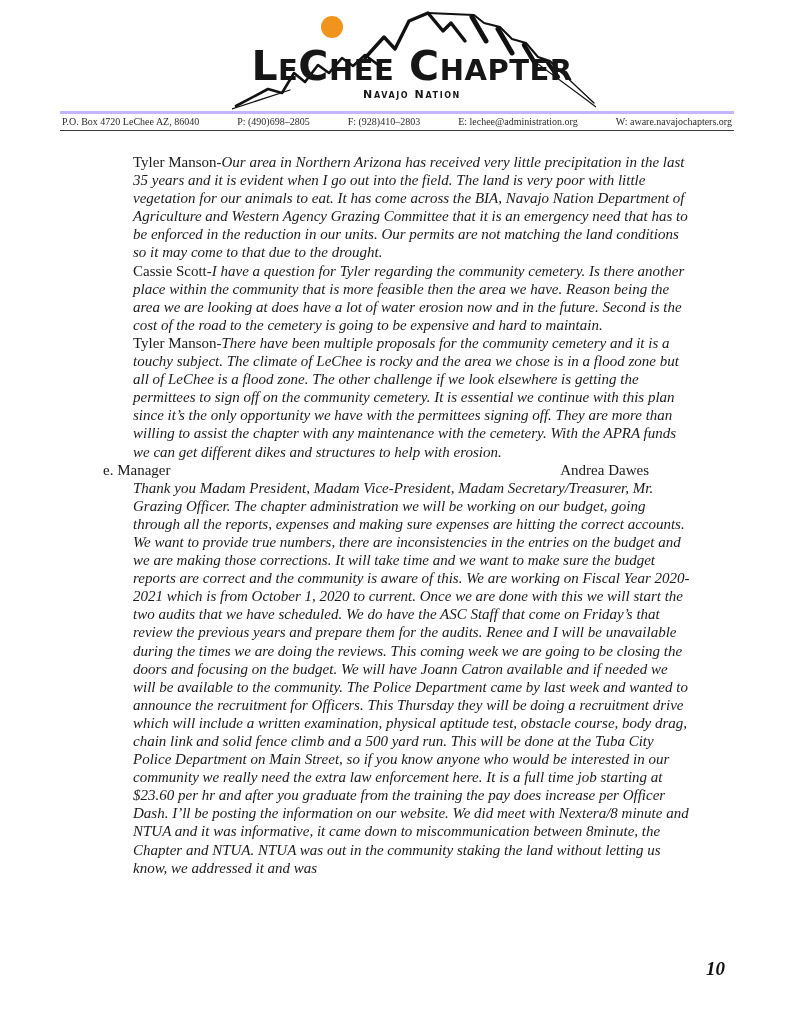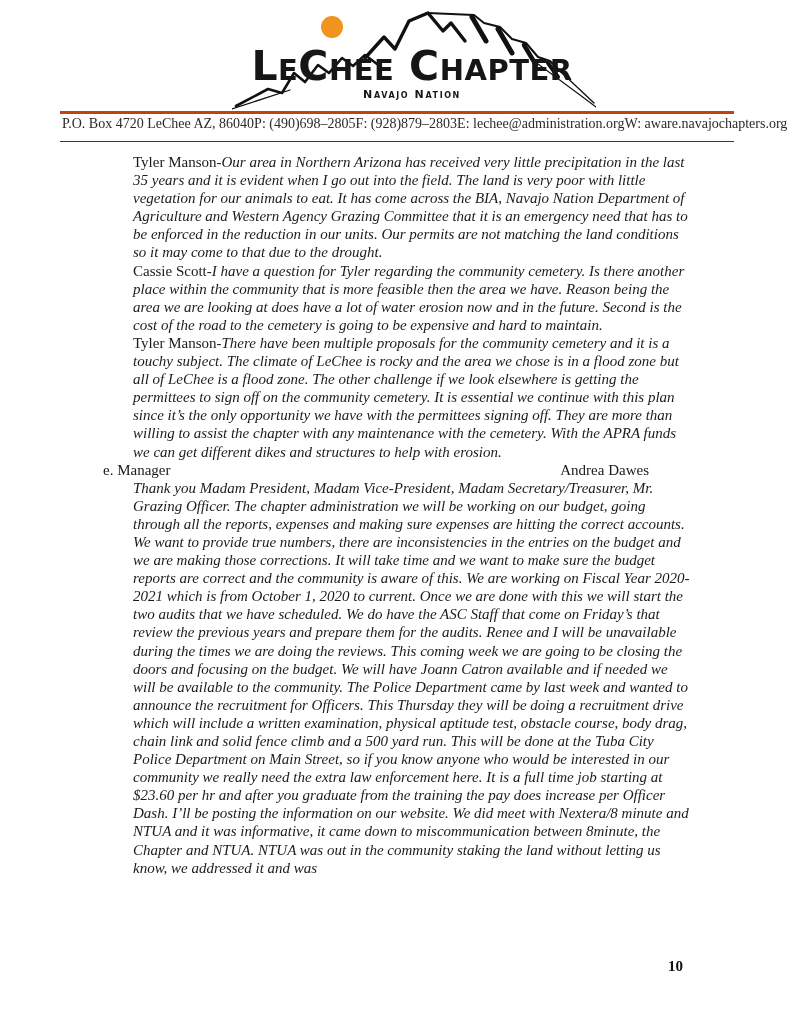--- a/index.html
+++ b/index.html
@@ -14,37 +14,37 @@
     font-family:"DejaVu Sans", sans-serif;font-weight:900;font-variant:small-caps;
     font-size:41px;line-height:36px;color:#161616;letter-spacing:0.5px;white-space:nowrap;
   }
   .logo-subtitle{
     position:absolute;left:216px;top:88px;width:392px;text-align:center;
     font-family:"DejaVu Sans", sans-serif;font-weight:bold;font-size:11px;
     letter-spacing:1.6px;color:#161616;font-variant:small-caps;
   }
   .contact-bar{
     position:absolute;left:60px;top:111px;width:670px;
-    border-top:3px solid #c2410c;border-bottom:1px solid #3a3a3a;
+    border-top:3px solid #c4b5fd;border-bottom:1px solid #3a3a3a;
     display:flex;justify-content:space-between;align-items:baseline;
-    padding:2px 2px 9px 2px;font-size:14px;color:#2a2a2a;white-space:nowrap;
+    padding:2px 2px 3px 2px;font-size:10px;color:#2a2a2a;white-space:nowrap;
   }
   
   .content{
     position:absolute;left:133px;top:153px;width:560px;
     font-size:15px;line-height:18.1px;text-align:left;
   }
   .content p{margin:0;font-style:italic;}
   .speaker{font-style:normal;}
   .manager-row{
     font-style:normal;margin-left:-30px;display:flex;align-items:flex-end;
   }
   .manager-name{margin-left:auto;margin-right:44px;}
   .page-num{
-    position:absolute;left:668px;top:958px;font-weight:bold;font-size:15px;color:#111;
+    position:absolute;left:706px;top:958px;font-weight:bold;font-size:19px;color:#111;font-style:italic;
   }
 </style>
 </head>
 <body>
 
 <div class="page">
 
   <svg class="logo-art" viewBox="0 0 364 102" fill="none" stroke="#111111" stroke-linecap="round" stroke-linejoin="round">
     <circle cx="100" cy="18" r="11" stroke="none" fill="#F0941E"></circle>
 
@@ -64,21 +64,21 @@
     <path d="M328,62 L362,94" stroke-width="1.3"></path>
     <path d="M302,52 L348,86 L364,98" stroke-width="1.1"></path>
   </svg>
 
   <div class="logo-title">LeChee Chapter</div>
   <div class="logo-subtitle">Navajo Nation</div>
 
   <div class="contact-bar">
     <span>P.O. Box 4720   LeChee AZ, 86040</span>
     <span>P: (490)698–2805</span>
-    <span>F: (928)879–2803</span>
+    <span>F: (928)410–2803</span>
     <span>E: lechee@administration.org</span>
     <span>W: aware.navajochapters.org</span>
   </div>
 
   <div class="content">
     <p><span class="speaker">Tyler Manson-</span><span>Our area in Northern Arizona has received very little precipitation in the last 35 years and it is evident when I go out into the field. The land is very poor with little vegetation for our animals to eat. It has come across the BIA, Navajo Nation Department of Agriculture and Western Agency Grazing Committee that it is an emergency need that has to be enforced in the reduction in our units. Our permits are not matching the land conditions so it may come to that due to the drought.</span></p>
     <p><span class="speaker">Cassie Scott-</span><span>I have a question for Tyler regarding the community cemetery. Is there another place within the community that is more feasible then the area we have. Reason being the area we are looking at does have a lot of water erosion now and in the future. Second is the cost of the road to the cemetery is going to be expensive and hard to maintain.</span></p>
     <p><span class="speaker">Tyler Manson-</span><span>There have been multiple proposals for the community cemetery and it is a touchy subject. The climate of LeChee is rocky and the area we chose is in a flood zone but all of LeChee is a flood zone. The other challenge if we look elsewhere is getting the permittees to sign off on the community cemetery. It is essential we continue with this plan since it’s the only opportunity we have with the permittees signing off. They are more than willing to assist the chapter with any maintenance with the cemetery. With the APRA funds we can get different dikes and structures to help with erosion.</span></p>
 
     <div class="manager-row">

